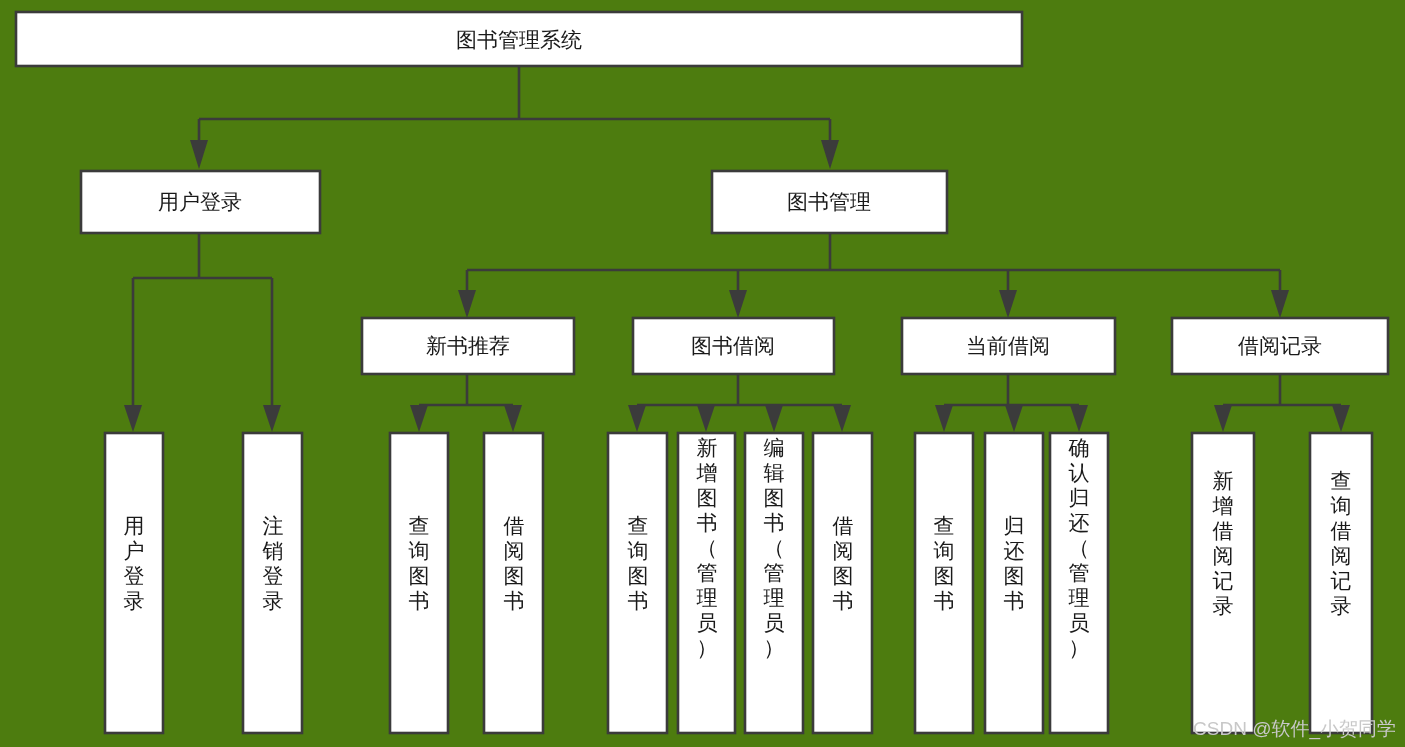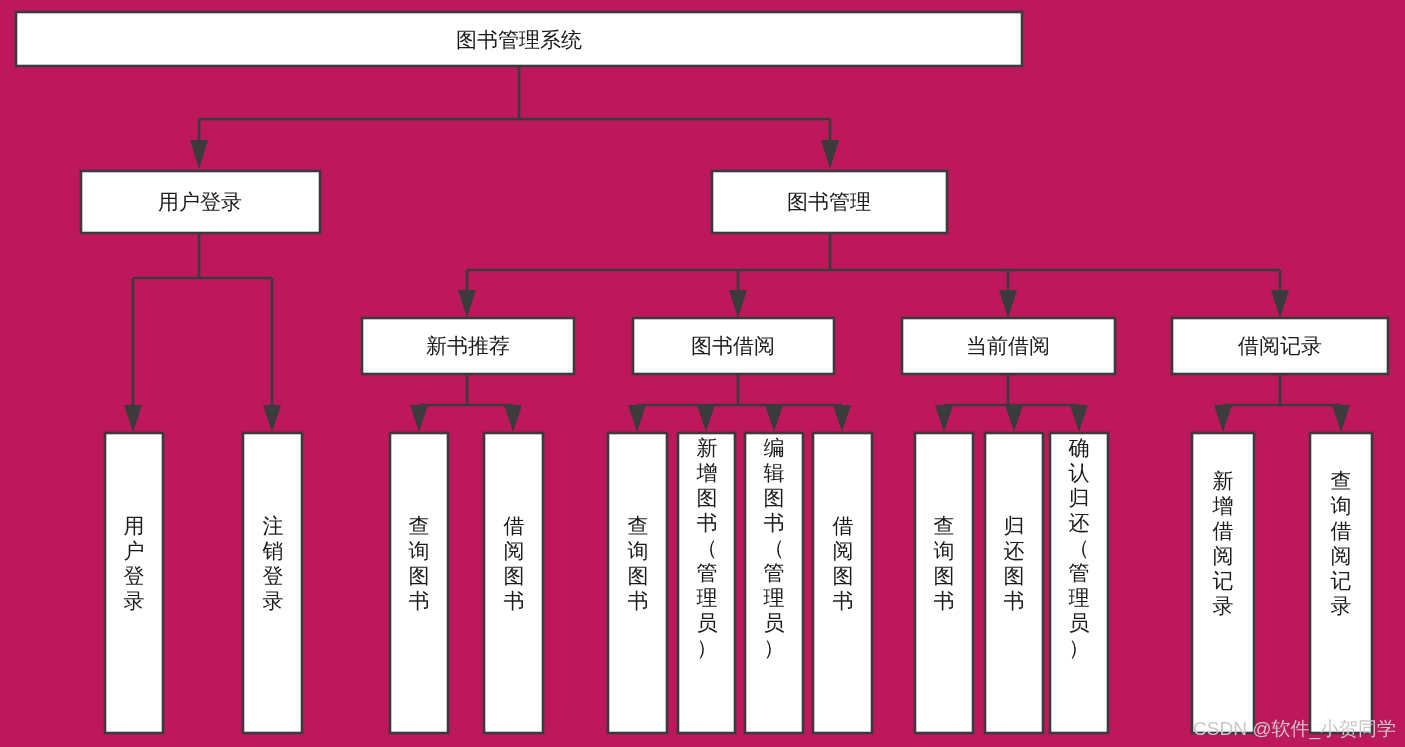--- a/index.html
+++ b/index.html
@@ -8,21 +8,21 @@
     padding: 0;
     background: #ffffff;
   }
   body {
     font-family: "Liberation Sans", "DejaVu Sans", sans-serif;
   }
   #diagram-root {
     position: relative;
     width: 1405px;
     height: 747px;
-    background: #be185d;
+    background: #4d7c0f;
     overflow: hidden;
   }
   svg#tree-svg {
     position: absolute;
     left: 0;
     top: 0;
     width: 1405px;
     height: 747px;
     display: block;
   }

